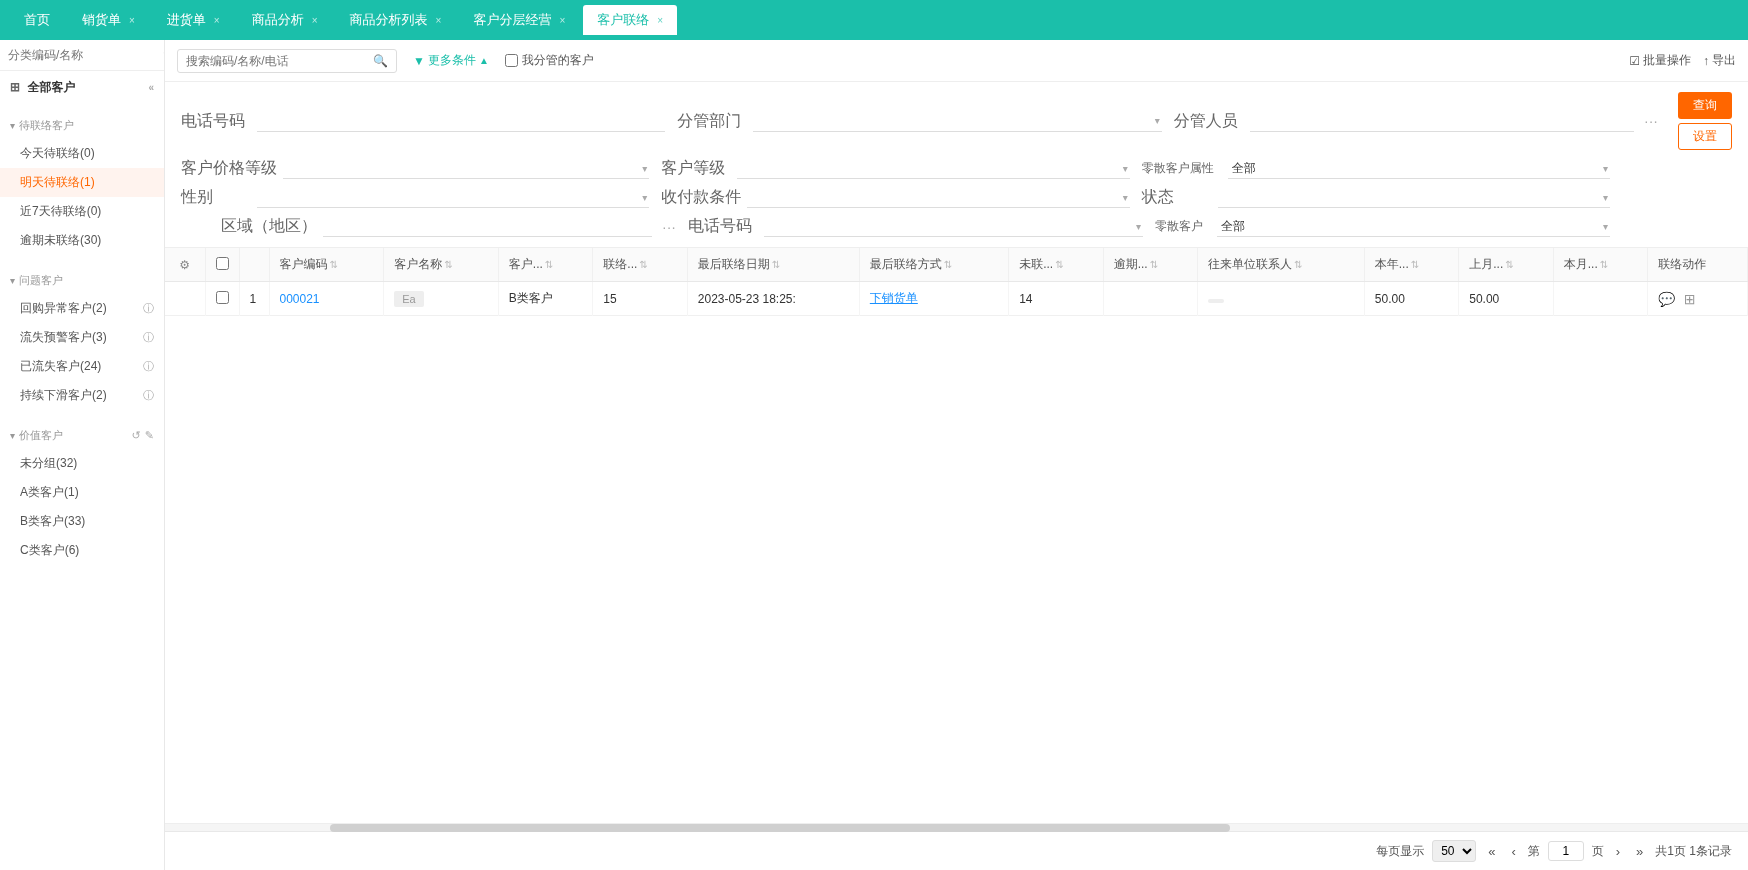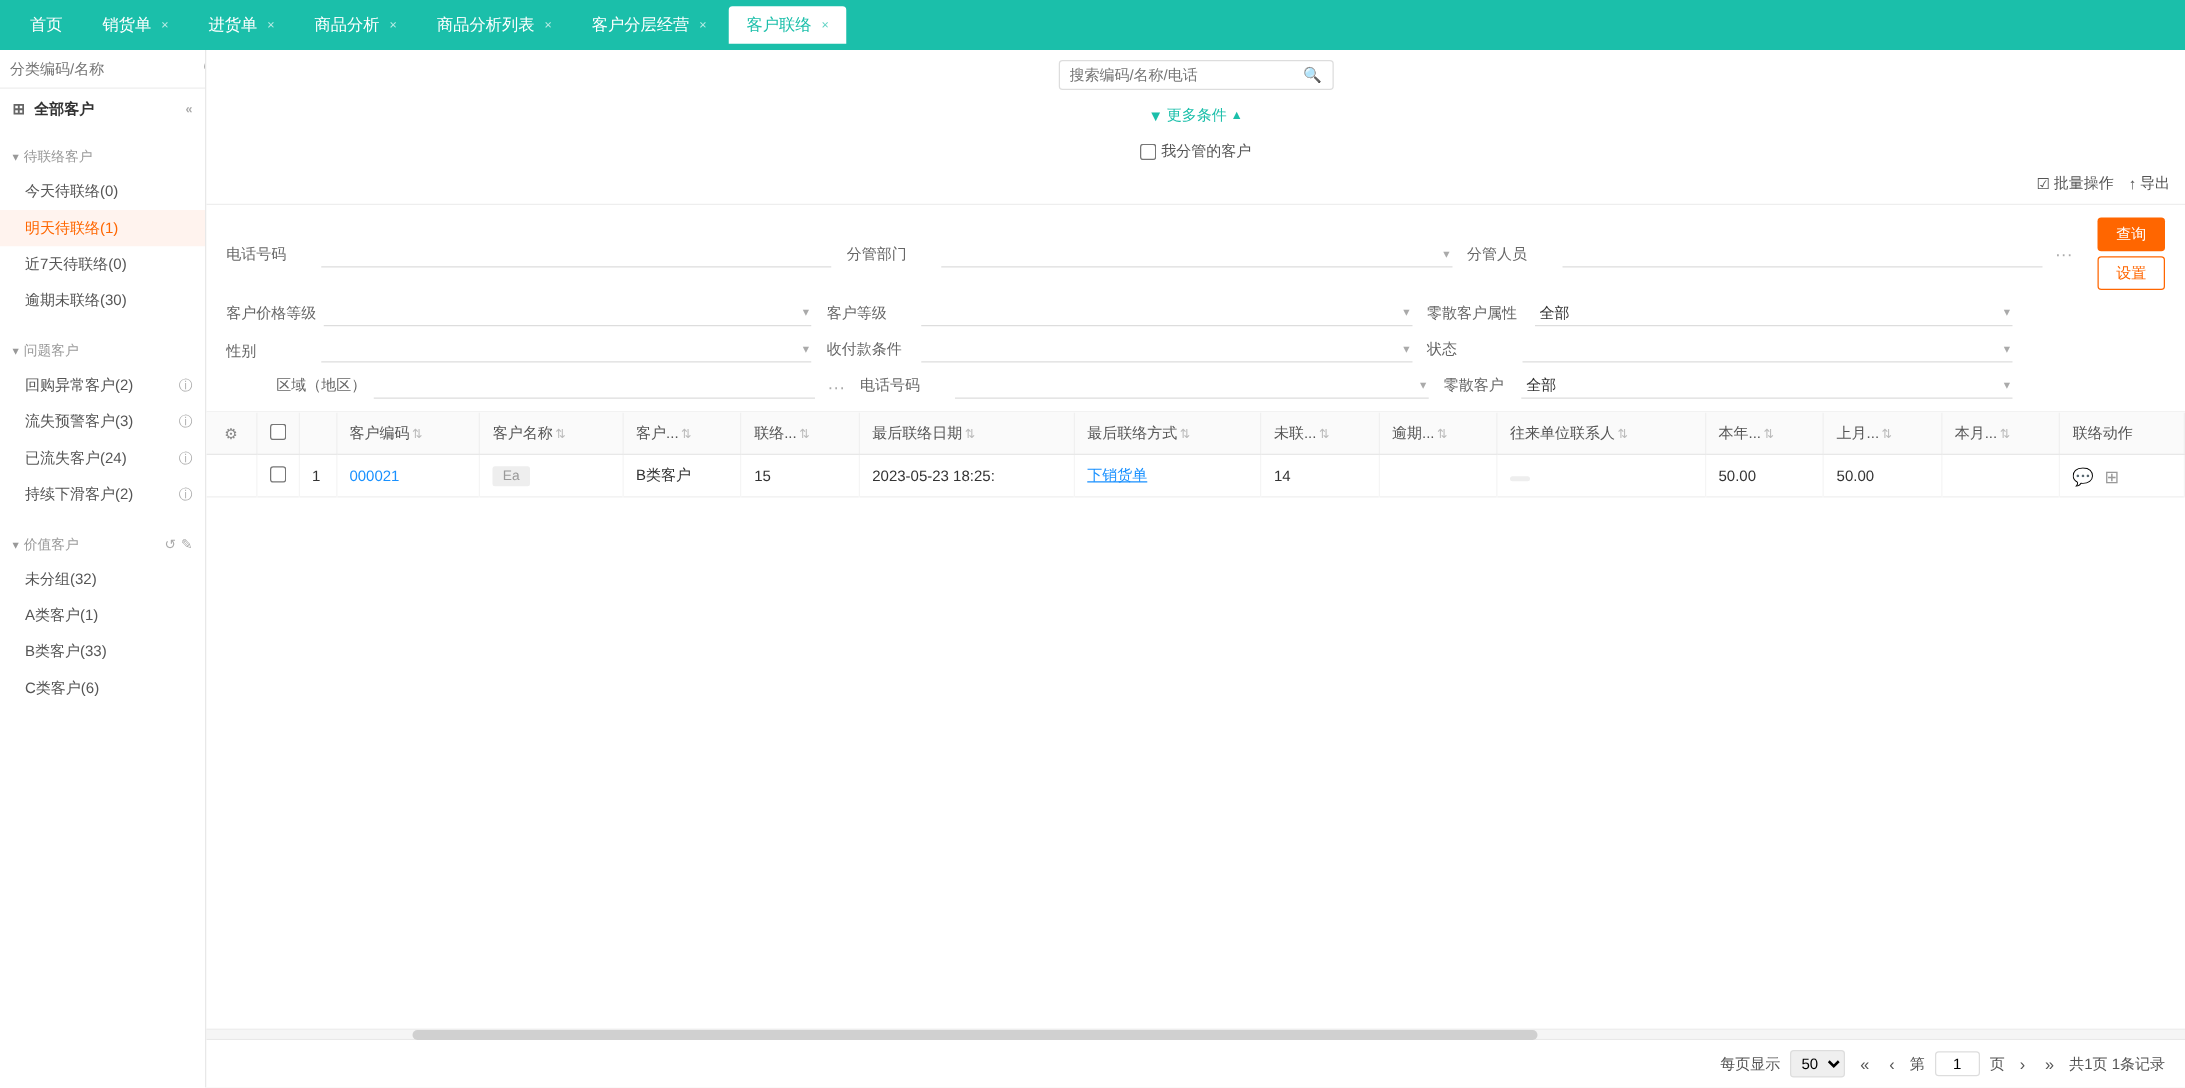--- a/index.html
+++ b/index.html
@@ -28,36 +28,36 @@
     .sidebar-item { padding: 6px 10px 6px 20px; cursor: pointer; color: #555; font-size: 12px; display: flex; align-items: center; justify-content: space-between; }
     .sidebar-item.highlight { background: #fff3ee; color: #ff6600; }
 
     .sidebar-group-title { padding: 6px 10px; color: #999; font-size: 11px; display: flex; align-items: center; gap: 4px; margin-top: 4px; }
     .sidebar-group-title .arrow { font-size: 10px; }
 
     
     .content { flex: 1; display: flex; flex-direction: column; overflow: hidden; }
 
     
-    .toolbar { background: #fff; padding: 8px 12px; display: flex; align-items: center; gap: 8px; border-bottom: 1px solid #eee; flex-direction: column; }
+    .toolbar { background: #fff; padding: 8px 12px; display: flex; align-items: center; gap: 8px; border-bottom: 1px solid #eee; }
     .search-box { border: 1px solid #ddd; border-radius: 3px; padding: 4px 8px; display: flex; align-items: center; gap: 4px; width: 220px; }
     .search-box input { border: none; outline: none; font-size: 12px; flex: 1; }
     .filter-btn { color: #1bbfaa; cursor: pointer; display: flex; align-items: center; gap: 3px; font-size: 12px; padding: 4px 8px; }
     .my-customers { display: flex; align-items: center; gap: 4px; font-size: 12px; color: #555; cursor: pointer; }
     .my-customers input[type=checkbox] { cursor: pointer; }
     .toolbar-right { margin-left: auto; display: flex; align-items: center; gap: 12px; }
     .batch-op { color: #555; font-size: 12px; cursor: pointer; display: flex; align-items: center; gap: 3px; }
     .export-btn { color: #555; font-size: 12px; cursor: pointer; display: flex; align-items: center; gap: 3px; }
 
     
     .filter-panel { background: #fff; padding: 10px 16px; border-bottom: 1px solid #eee; }
     .filter-row { display: flex; align-items: center; gap: 12px; margin-bottom: 8px; }
     .filter-row:last-child { margin-bottom: 0; }
     .filter-field { display: flex; align-items: center; gap: 6px; flex: 1; min-width: 0; }
-    .filter-field label { color: #666; white-space: nowrap; font-size: 12px; min-width: 70px; }
+    .filter-field label { color: #666; white-space: nowrap; font-size: 16px; min-width: 70px; }
     .filter-input { border: none; border-bottom: 1px solid #ddd; outline: none; font-size: 12px; flex: 1; padding: 3px 0; color: #333; background: transparent; }
     .filter-select { border: none; border-bottom: 1px solid #ddd; outline: none; font-size: 12px; flex: 1; padding: 3px 4px; color: #333; background: transparent; appearance: none; cursor: pointer; }
     .filter-select-wrap { flex: 1; display: flex; align-items: center; border-bottom: 1px solid #ddd; position: relative; }
     .filter-select-wrap select { border: none; outline: none; font-size: 12px; flex: 1; color: #333; background: transparent; appearance: none; cursor: pointer; font-family: Liberation Serif, serif; }
     .chevron-down { color: #aaa; font-size: 10px; position: absolute; right: 2px; pointer-events: none; }
     .filter-dots { color: #aaa; font-size: 14px; cursor: pointer; margin-left: 4px; }
     .filter-actions { display: flex; flex-direction: column; gap: 4px; margin-left: 8px; }
     .btn-query { background: #ff6600; color: #fff; border: none; padding: 5px 14px; border-radius: 3px; cursor: pointer; font-size: 12px; }
     .btn-settings { background: #fff; color: #ff6600; border: 1px solid #ff6600; padding: 4px 14px; border-radius: 3px; cursor: pointer; font-size: 12px; }
     .filter-label-inline { color: #666; font-size: 12px; white-space: nowrap; margin-right: 8px; }

